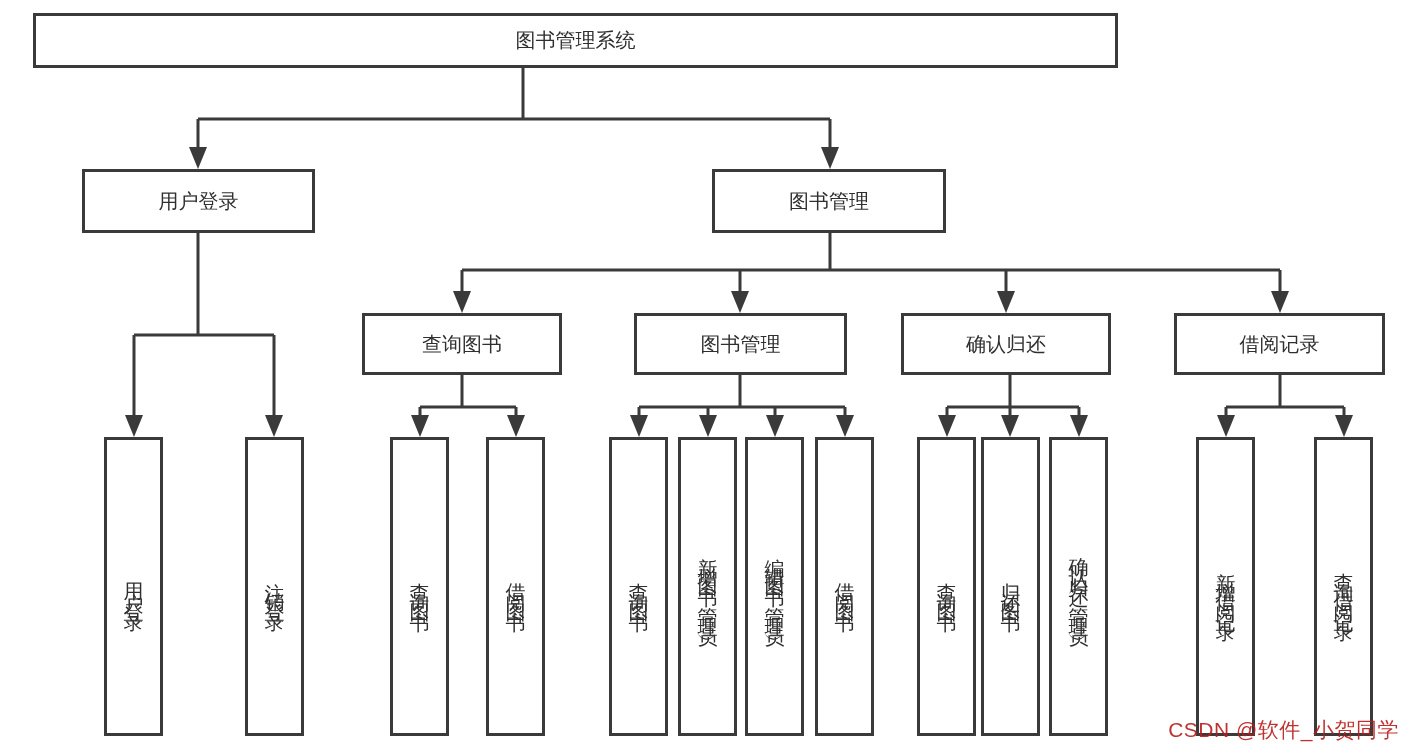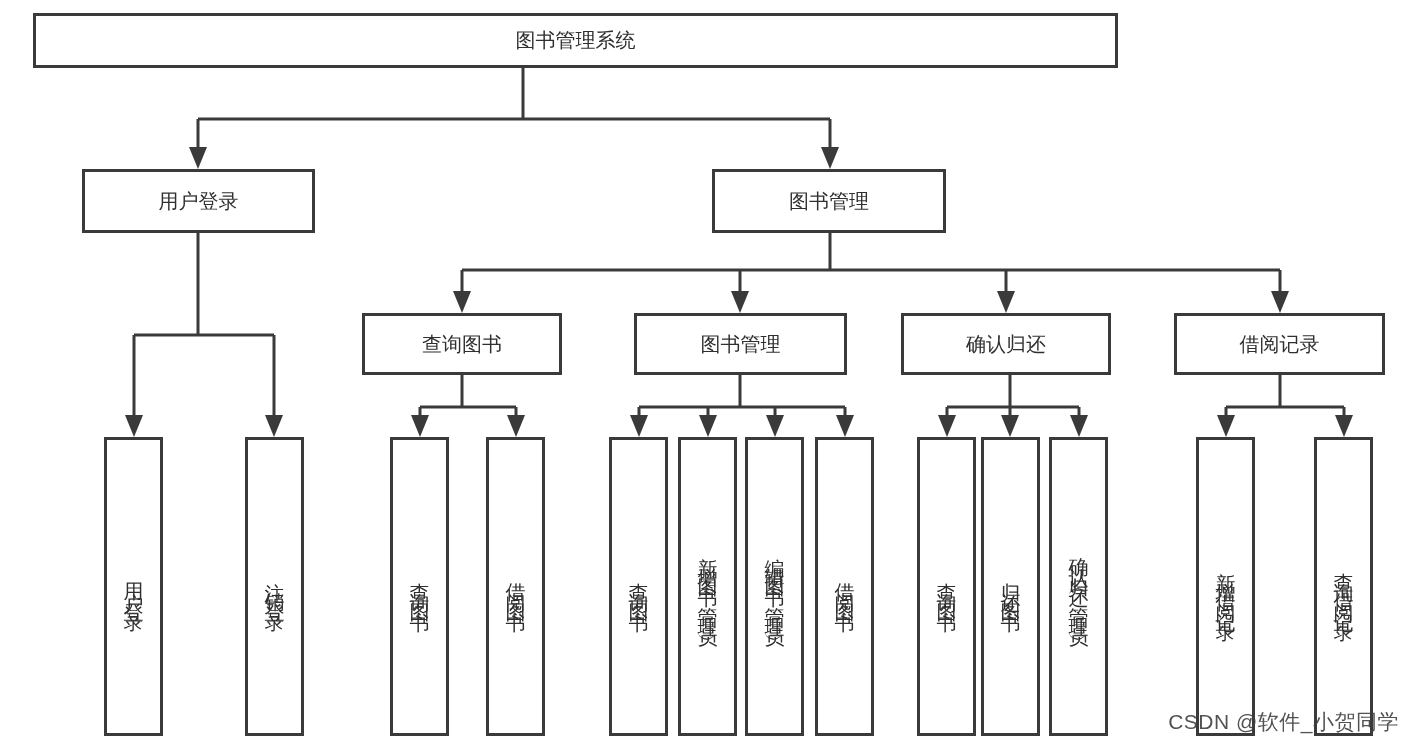--- a/index.html
+++ b/index.html
@@ -32,23 +32,23 @@
     white-space: nowrap;
   }
   .vlabel {
     writing-mode: vertical-rl;
     text-orientation: mixed;
     letter-spacing: 10px;
     line-height: 1.05;
   }
   .watermark {
     position: absolute;
-    right: 6px; bottom: 11px;
+    right: 6px; bottom: 3px;
     font-size: 21px;
-    color: #404040;
+    color: #b91c1c;
     opacity: 0.9;
     z-index: 2;
     letter-spacing: 0.5px;
   }
 </style>
 </head>
 <body>
 
 <div class="diagram">
 

